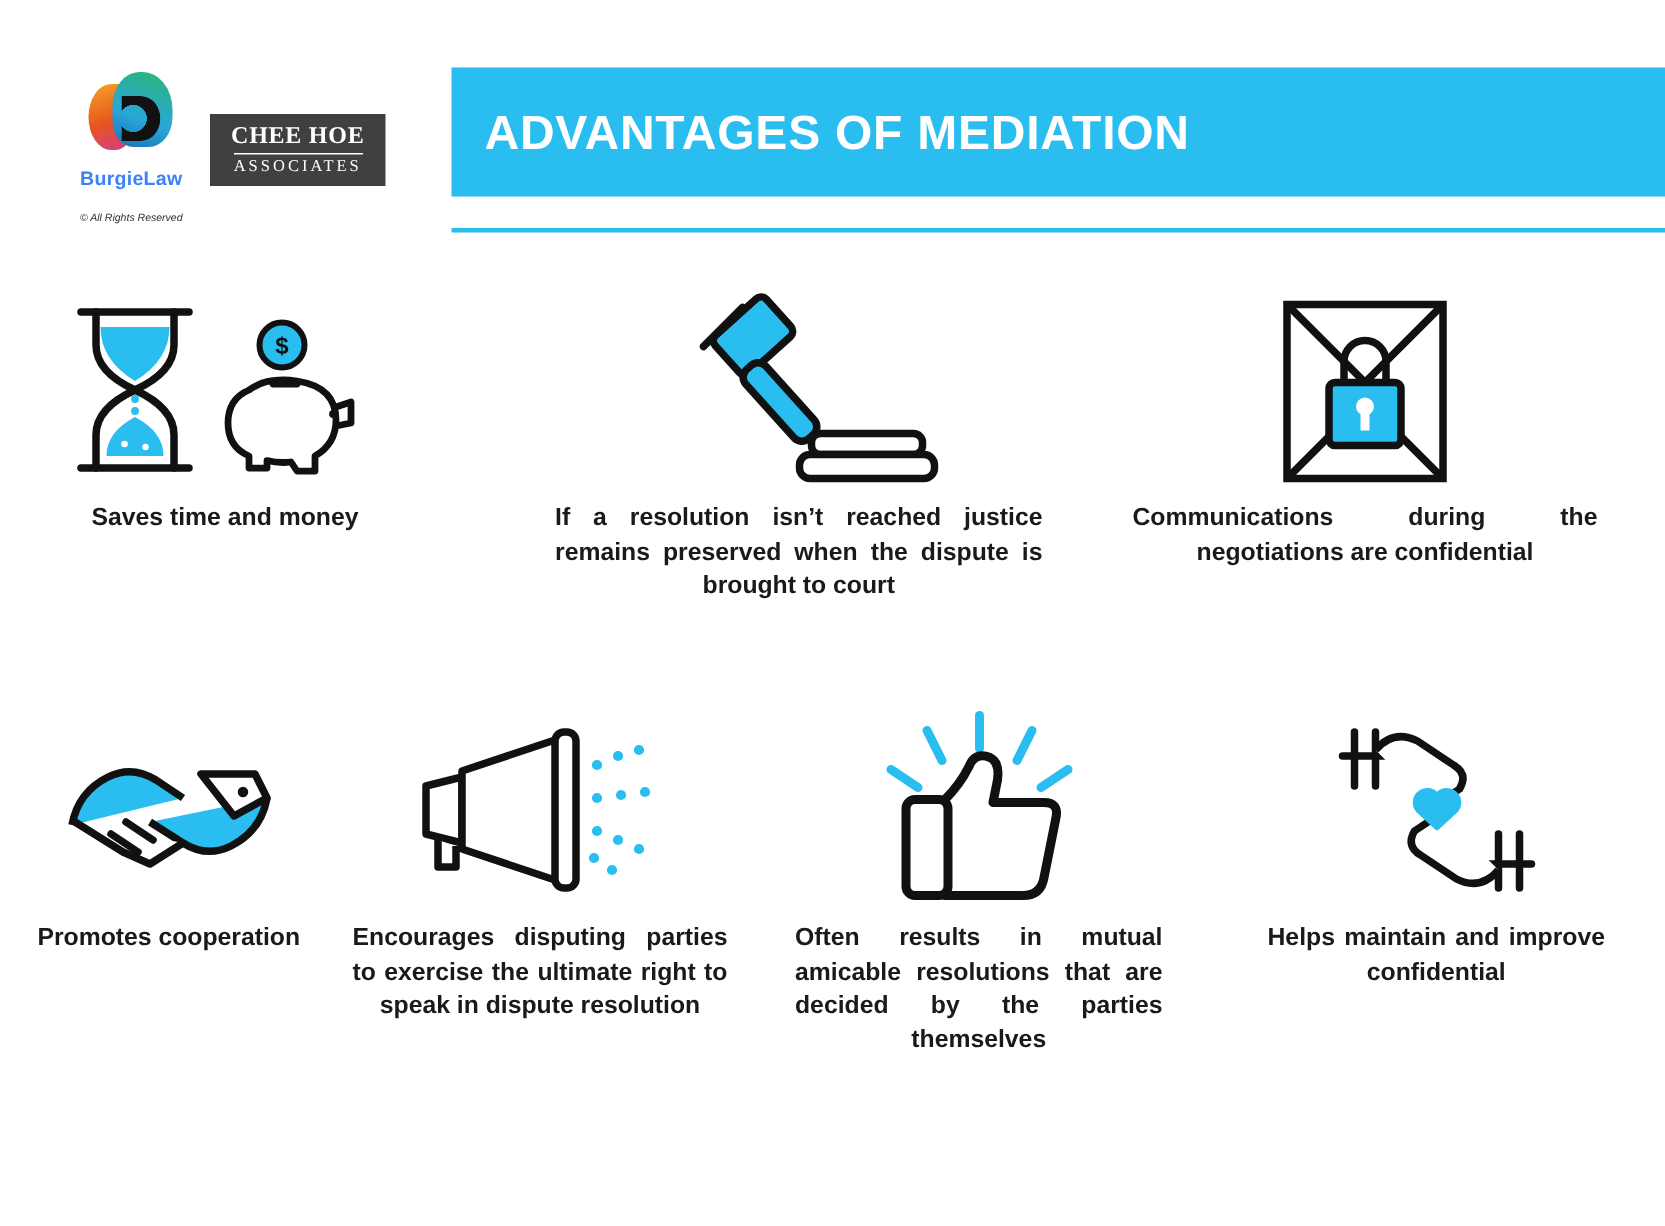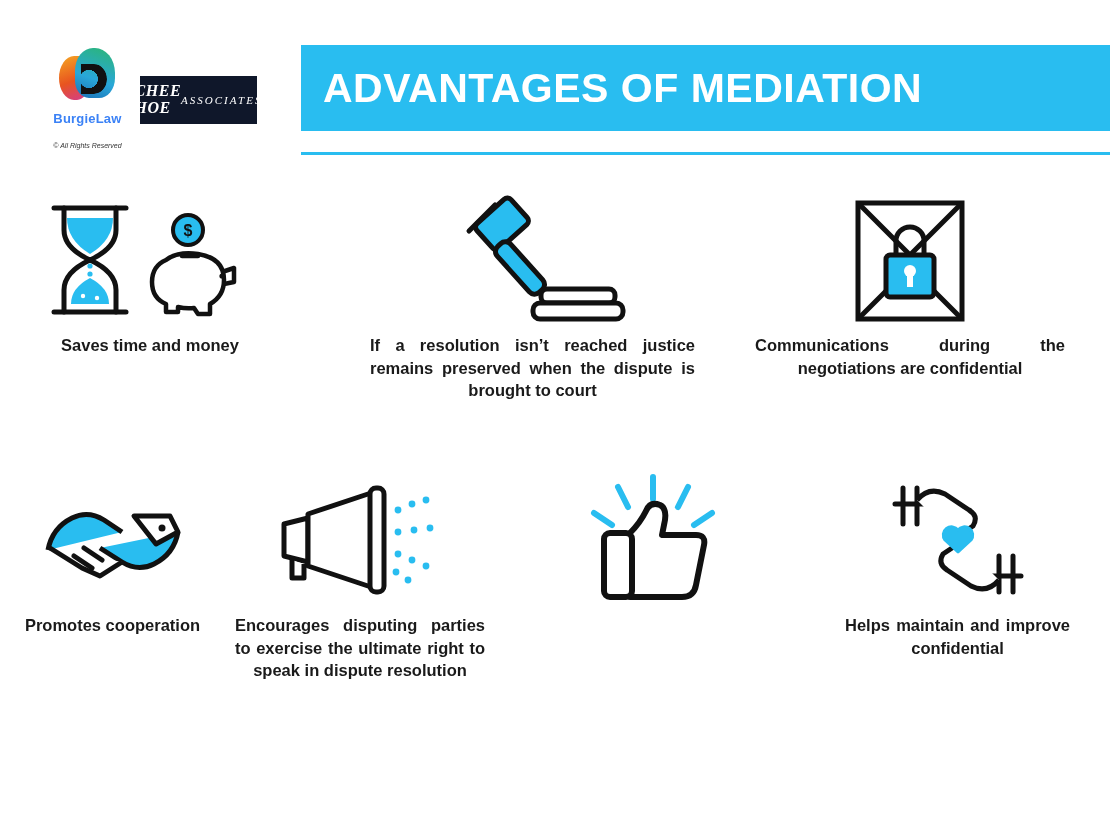--- a/index.html
+++ b/index.html
@@ -73,27 +73,26 @@
     color: #333;
     margin-top: 16px;
   }
 
   .partner-logo {
     position: absolute;
     left: 140px;
     top: 76px;
     width: 117px;
     height: 48px;
-    background: #0f172a;
+    background: #404040;
     color: #ffffff;
     display: flex;
-    flex-direction: row;
+    flex-direction: column;
     align-items: center;
     justify-content: center;
-    font-style: italic;
   }
   .partner-logo .pl-line1 {
     font-family: "Liberation Serif", serif;
     font-size: 16px;
     font-weight: bold;
     letter-spacing: 0.5px;
     line-height: 1.05;
   }
   .partner-logo .pl-line2 {
     font-family: "Liberation Serif", serif;
@@ -114,21 +113,21 @@
     left: 301px;
     top: 45px;
     width: 809px;
     height: 86px;
     background: #29bdf0;
     display: flex;
     align-items: center;
   }
   .title-text {
     color: #ffffff;
-    font-size: 41px;
+    font-size: 32px;
     font-weight: bold;
     letter-spacing: 0.5px;
     padding-left: 22px;
   }
   .title-underline {
     position: absolute;
     left: 301px;
     top: 152px;
     width: 809px;
     height: 3px;
@@ -316,20 +315,21 @@
           <line x1="75" y1="4" x2="75" y2="26"></line>
           <line x1="40" y1="14" x2="50" y2="34"></line>
           <line x1="110" y1="14" x2="100" y2="34"></line>
           <line x1="16" y1="40" x2="34" y2="52"></line>
           <line x1="134" y1="40" x2="116" y2="52"></line>
         </g>
         <path d="M52 60 Q62 50 68 38 Q72 28 82 32 Q90 36 86 52 L84 62 L118 62 Q128 62 126 72 L118 112 Q116 124 104 124 L52 124 Z" fill="#ffffff" stroke="#111" stroke-width="6" stroke-linejoin="round"></path>
         <rect x="26" y="60" width="28" height="64" rx="6" fill="#ffffff" stroke="#111" stroke-width="6"></rect>
       </svg>
     </div>
+    <div class="caption">Often results in mutual amicable resolutions that are decided by the parties themselves</div>
   </div>
 
   <div class="item i7">
     <div class="icon-wrap">
       <svg width="150" height="120" viewBox="0 0 150 120">
         <path d="M12 24 L50 24 Q68 24 74 40" fill="none" stroke="#111" stroke-width="5" stroke-linecap="round"></path>
         <path d="M138 96 L100 96 Q82 96 76 80" fill="none" stroke="#111" stroke-width="5" stroke-linecap="round"></path>
         <path d="M20 8 L20 44 M34 8 L34 44" stroke="#111" stroke-width="5" stroke-linecap="round"></path>
         <path d="M116 76 L116 112 M130 76 L130 112" stroke="#111" stroke-width="5" stroke-linecap="round"></path>
         <path d="M34 20 Q46 6 62 14 L86 30 Q96 36 90 46 L72 58" fill="#ffffff" stroke="#111" stroke-width="5" stroke-linejoin="round"></path>

